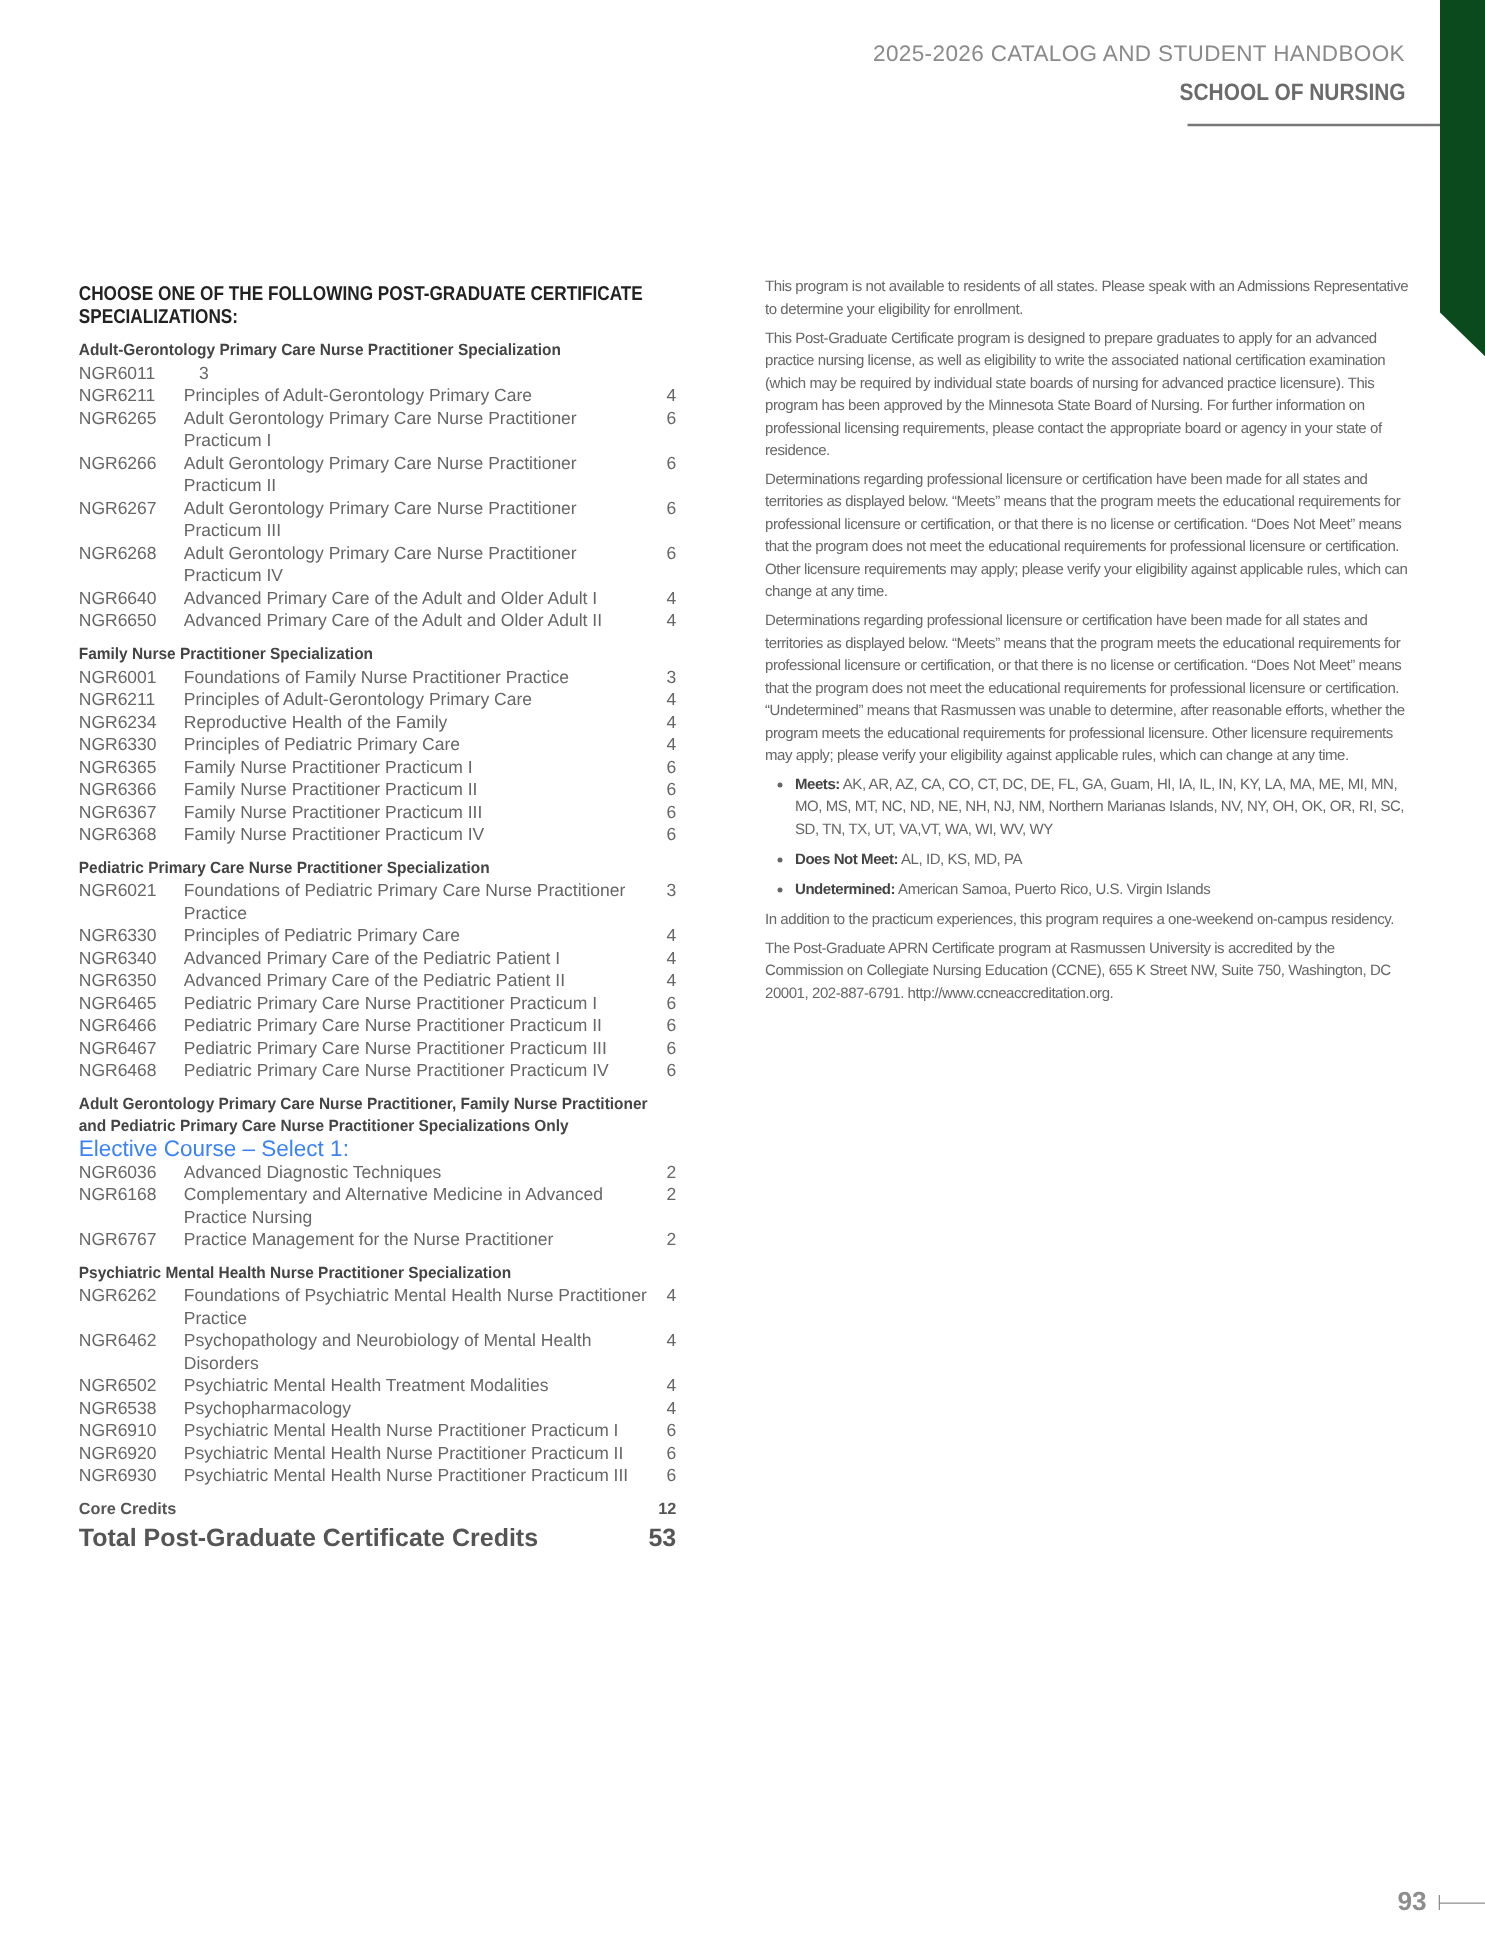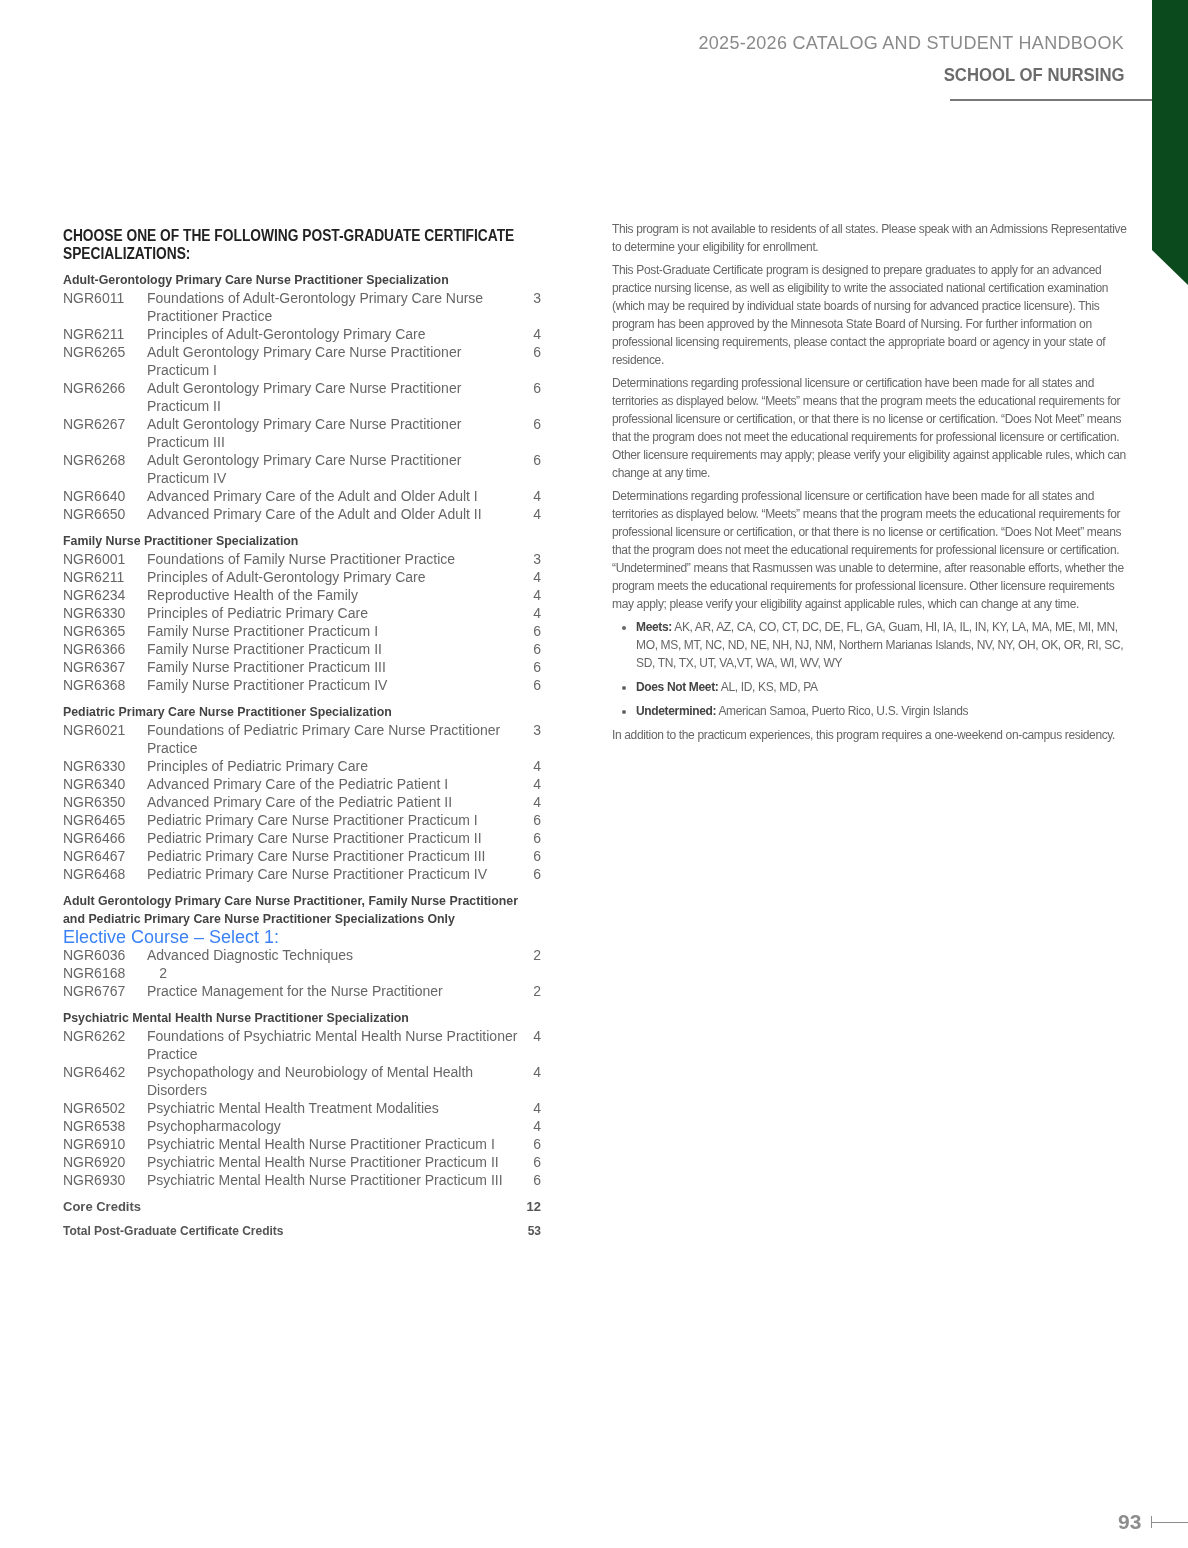--- a/index.html
+++ b/index.html
@@ -37,21 +37,21 @@
   .spec-title {
     font-size: 13px; font-weight: bold; color: #444; line-height: 18px;
     transform: scaleX(0.95); transform-origin: left top; width: 500px;
   }
   .spec-note { font-size: 18px; color: #3b82f6; line-height: 18px; }
   .row { display: flex; font-size: 14px; line-height: 18px; color: #666; }
   .row .code { width: 84px; flex: none; }
   .row .name { flex: 1; }
   .row .cr { width: 20px; text-align: right; flex: none; }
   .sum-row { display: flex; justify-content: space-between; font-size: 13px; color: #555; line-height: 18px; }
-  .sum-row.total { font-size: 12px; line-height: 22px; margin-top: 4px; color: #555; text-align: right; }
+  .sum-row.total { font-size: 20px; line-height: 22px; margin-top: 4px; color: #555; text-align: right; }
 
   
   .right {
     position: absolute; left: 612px; top: 220px; width: 515px;
     font-size: 12px; line-height: 18px; color: #666;
     letter-spacing: -0.35px;
   }
   .right p { margin: 0 0 5px 0; }
   .right ul { margin: 0 0 5px 0; padding-left: 24px; }
   .right li { margin-bottom: 6px; }
@@ -75,21 +75,20 @@
 <div class="hdr-school">SCHOOL OF NURSING</div>
 <div class="hdr-rule"></div>
 
 <div class="left">
   <div class="main-heading">CHOOSE ONE OF THE FOLLOWING POST-GRADUATE CERTIFICATE SPECIALIZATIONS:</div>
   <div id="specs">
       <div class="spec">
         <div class="spec-title">Adult-Gerontology Primary Care Nurse Practitioner Specialization</div>
         <div class="row">
           <span class="code">NGR6011</span>
-          <span class="name">Foundations of Adult-Gerontology Primary Care Nurse Practitioner Practice</span>
           <span class="cr">3</span>
         </div>
         <div class="row">
           <span class="code">NGR6211</span>
           <span class="name">Principles of Adult-Gerontology Primary Care</span>
           <span class="cr">4</span>
         </div>
         <div class="row">
           <span class="code">NGR6265</span>
           <span class="name">Adult Gerontology Primary Care Nurse Practitioner Practicum I</span>
@@ -210,20 +209,21 @@
       <div class="spec">
         <div class="spec-title">Adult Gerontology Primary Care Nurse Practitioner, Family Nurse Practitioner and Pediatric Primary Care Nurse Practitioner Specializations Only</div>
         <div class="spec-note">Elective Course – Select 1:</div>
         <div class="row">
           <span class="code">NGR6036</span>
           <span class="name">Advanced Diagnostic Techniques</span>
           <span class="cr">2</span>
         </div>
         <div class="row">
           <span class="code">NGR6168</span>
+          <span class="name">Complementary and Alternative Medicine in Advanced Practice Nursing</span>
           <span class="cr">2</span>
         </div>
         <div class="row">
           <span class="code">NGR6767</span>
           <span class="name">Practice Management for the Nurse Practitioner</span>
           <span class="cr">2</span>
         </div>
       </div>
       <div class="spec">
         <div class="spec-title">Psychiatric Mental Health Nurse Practitioner Specialization</div>
@@ -281,17 +281,18 @@
   <p>This program is not available to residents of all states. Please speak with an Admissions Representative to determine your eligibility for enrollment.</p>
   <p>This Post-Graduate Certificate program is designed to prepare graduates to apply for an advanced practice nursing license, as well as eligibility to write the associated national certification examination (which may be required by individual state boards of nursing for advanced practice licensure). This program has been approved by the Minnesota State Board of Nursing. For further information on professional licensing requirements, please contact the appropriate board or agency in your state of residence.</p>
   <p>Determinations regarding professional licensure or certification have been made for all states and territories as displayed below. “Meets” means that the program meets the educational requirements for professional licensure or certification, or that there is no license or certification. “Does Not Meet” means that the program does not meet the educational requirements for professional licensure or certification. Other licensure requirements may apply; please verify your eligibility against applicable rules, which can change at any time.</p>
   <p>Determinations regarding professional licensure or certification have been made for all states and territories as displayed below. “Meets” means that the program meets the educational requirements for professional licensure or certification, or that there is no license or certification. “Does Not Meet” means that the program does not meet the educational requirements for professional licensure or certification. “Undetermined” means that Rasmussen was unable to determine, after reasonable efforts, whether the program meets the educational requirements for professional licensure. Other licensure requirements may apply; please verify your eligibility against applicable rules, which can change at any time.</p>
   <ul>
     <li><b>Meets:</b><span> AK, AR, AZ, CA, CO, CT, DC, DE, FL, GA, Guam, HI, IA, IL, IN, KY, LA, MA, ME, MI, MN, MO, MS, MT, NC, ND, NE, NH, NJ, NM, Northern Marianas Islands, NV, NY, OH, OK, OR, RI, SC, SD, TN, TX, UT, VA,VT, WA, WI, WV, WY</span></li>
     <li><b>Does Not Meet:</b><span> AL, ID, KS, MD, PA</span></li>
     <li><b>Undetermined:</b><span> American Samoa, Puerto Rico, U.S. Virgin Islands</span></li>
   </ul>
   <p>In addition to the practicum experiences, this program requires a one-weekend on-campus residency.</p>
+  <p>The Post-Graduate APRN Certificate program at Rasmussen University is accredited by the Commission on Collegiate Nursing Education (CCNE), 655 K Street NW, Suite 750, Washington, DC 20001, 202-887-6791. http://www.ccneaccreditation.org.</p>
 </div>
 
 <div class="page-num">93</div>
 <div class="page-tick"></div>
 <div class="page-line"></div>
 
 </body></html>

